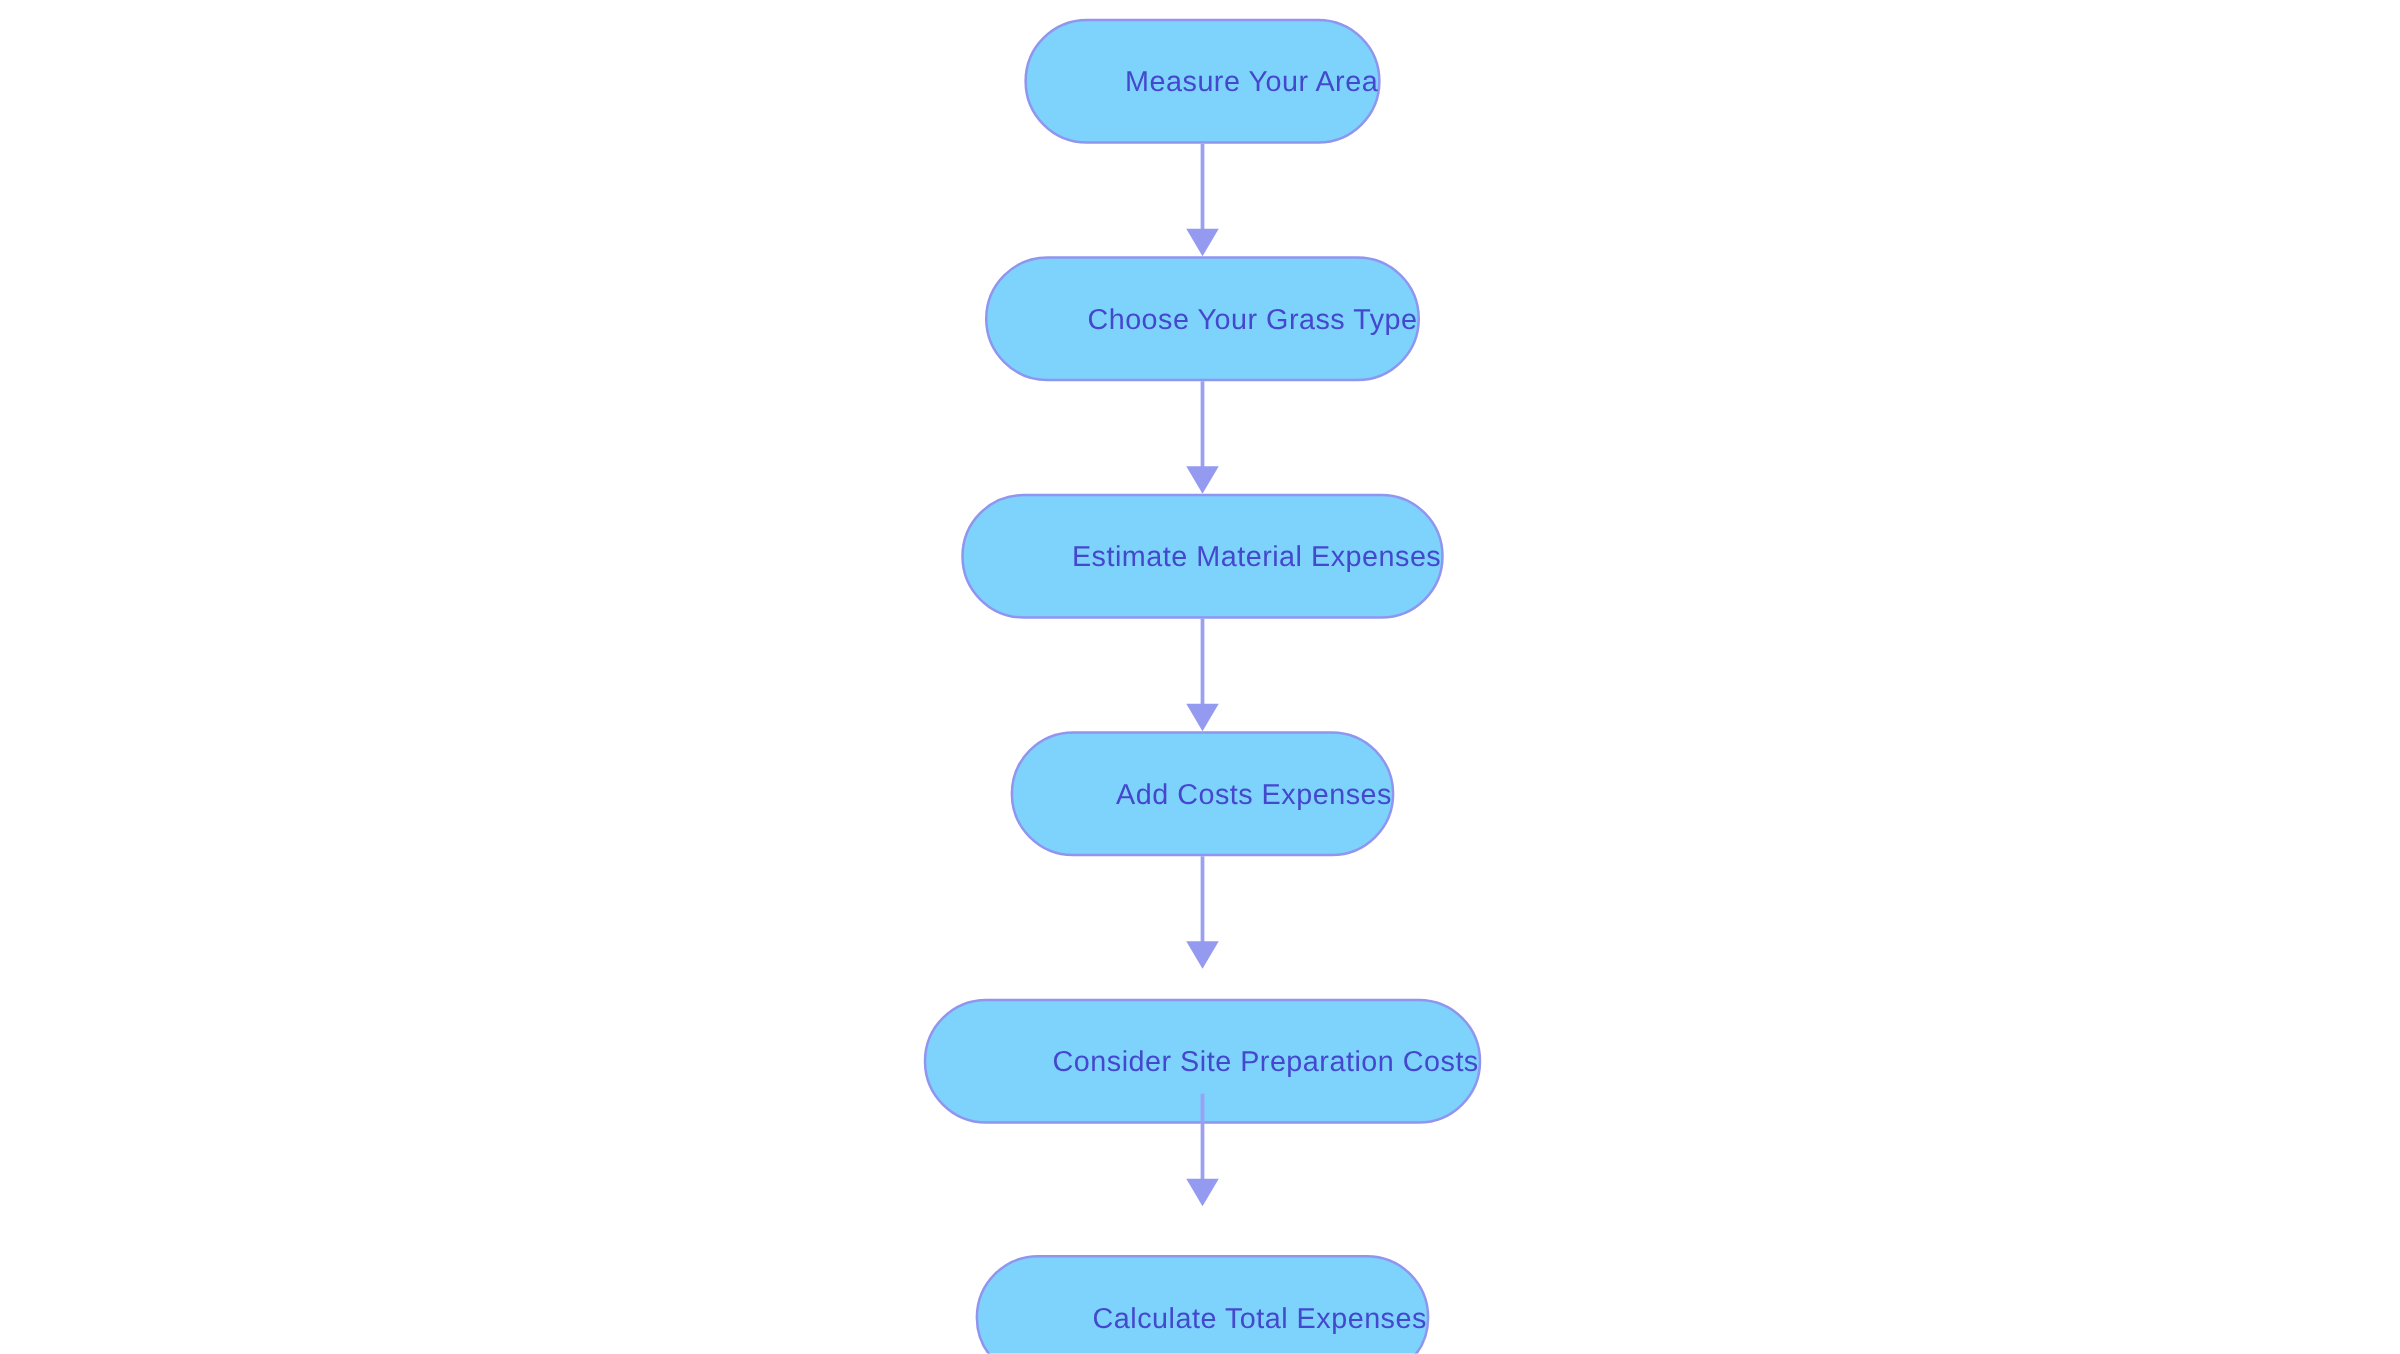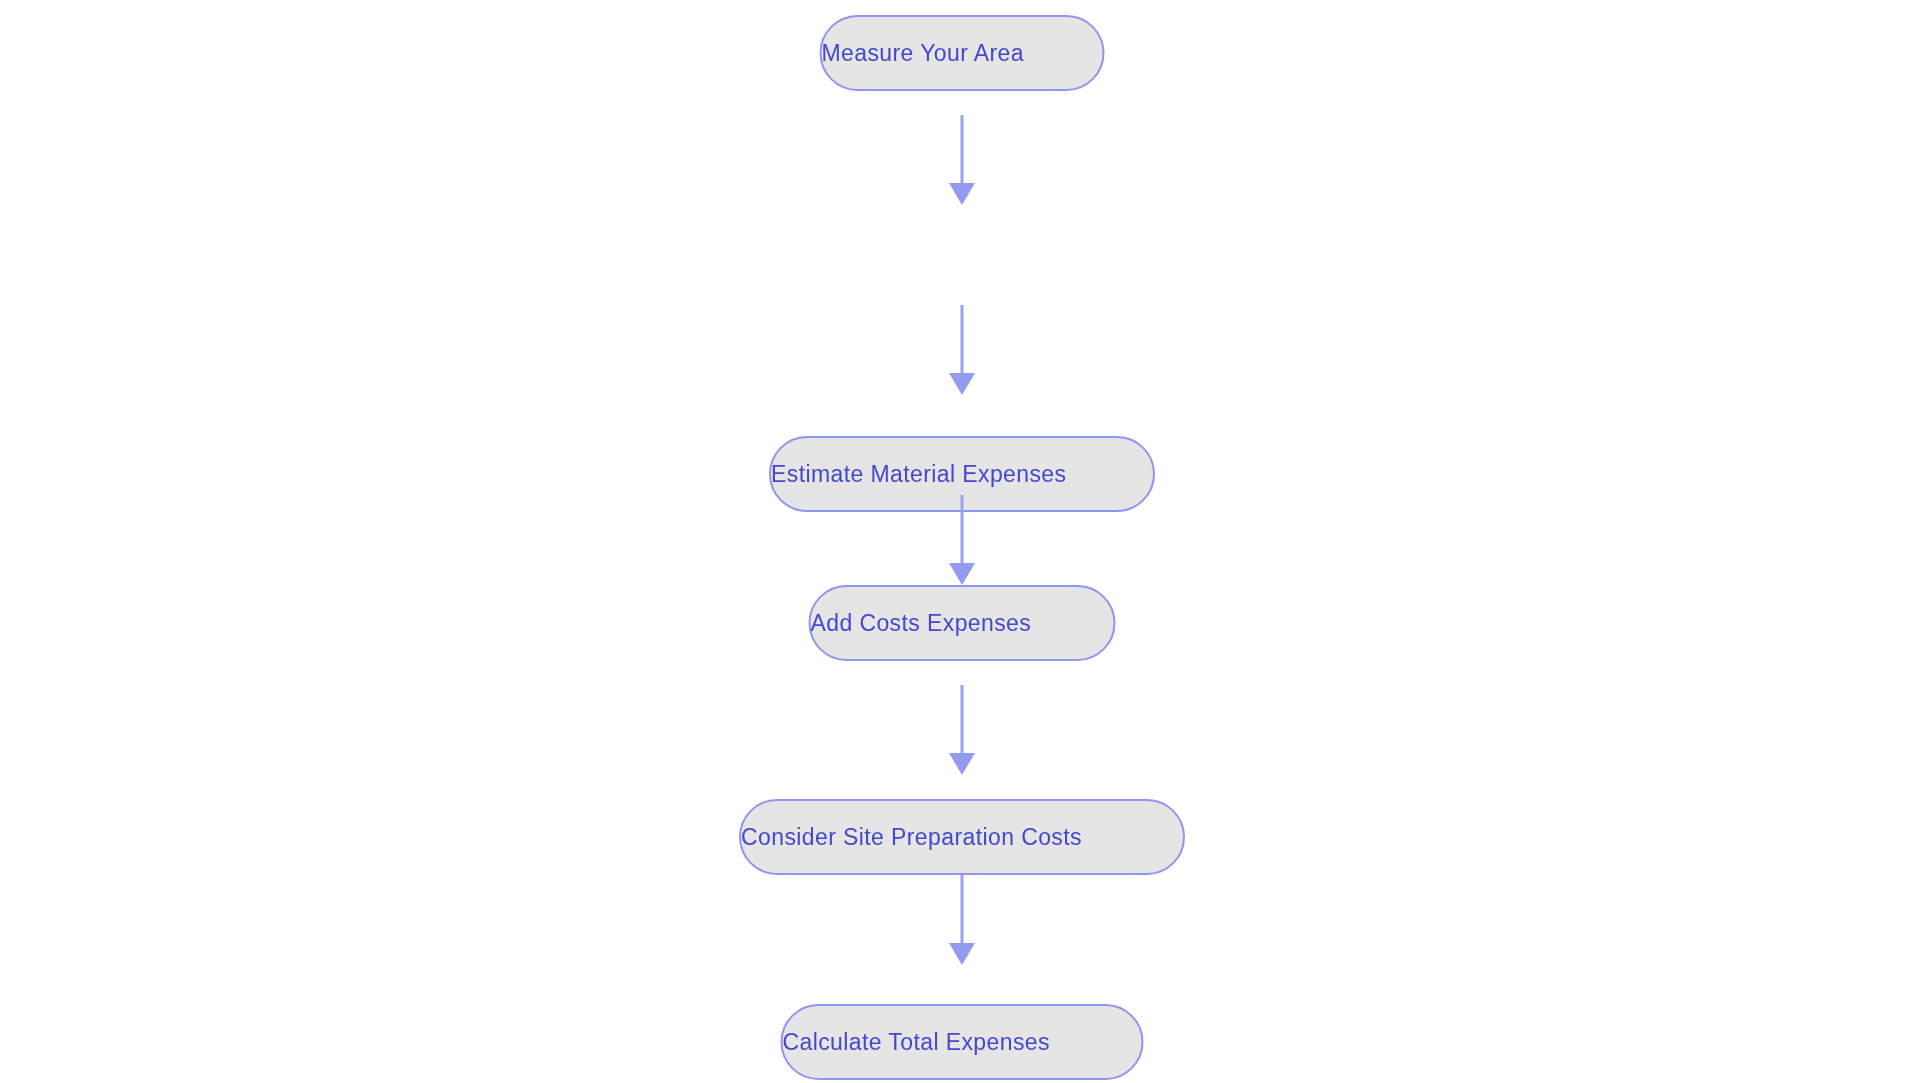--- a/index.html
+++ b/index.html
@@ -12,39 +12,39 @@
     position: relative;
     width: 1920px;
     height: 1083px;
     background: #ffffff;
     overflow: hidden;
   }
   .node {
     position: absolute;
     left: 962px;
     transform: translateX(-50%);
-    height: 76px;
-    background: #e5e5e5;
+    height: 100px;
+    background: #7dd3fc;
     border: 2px solid #9095ef;
     border-radius: 52px;
     box-sizing: border-box;
     display: flex;
     align-items: center;
-    justify-content: flex-start;
+    justify-content: flex-end;
   }
   .node .label {
     color: #4448cd;
     font-size: 23px;
     letter-spacing: 0.4px;
     white-space: nowrap;
     text-align: center;
   }
   .n1 { top: 15px;  width: 285px; }
   .n2 { top: 205px; width: 348px; }
-  .n3 { top: 395px; width: 386px; margin-top: 41px; }
+  .n3 { top: 395px; width: 386px; }
   .n4 { top: 585px; width: 307px; }
   .n5 { top: 775px; width: 446px; margin-top: 24px; }
   .n6 { top: 1004px; width: 363px; }
 
   .arrow {
     position: absolute;
     left: 962px;
     transform: translateX(-50%);
     width: 26px;
     height: 90px;
@@ -82,20 +82,23 @@
 
   <div class="node n1">
     <span class="label">Measure Your Area</span>
   </div>
 
   <div class="arrow a1">
     <div class="shaft"></div>
     <div class="head"></div>
   </div>
 
+  <div class="node n2">
+    <span class="label">Choose Your Grass Type</span>
+  </div>
 
   <div class="arrow a2">
     <div class="shaft"></div>
     <div class="head"></div>
   </div>
 
   <div class="node n3">
     <span class="label">Estimate Material Expenses</span>
   </div>
 

